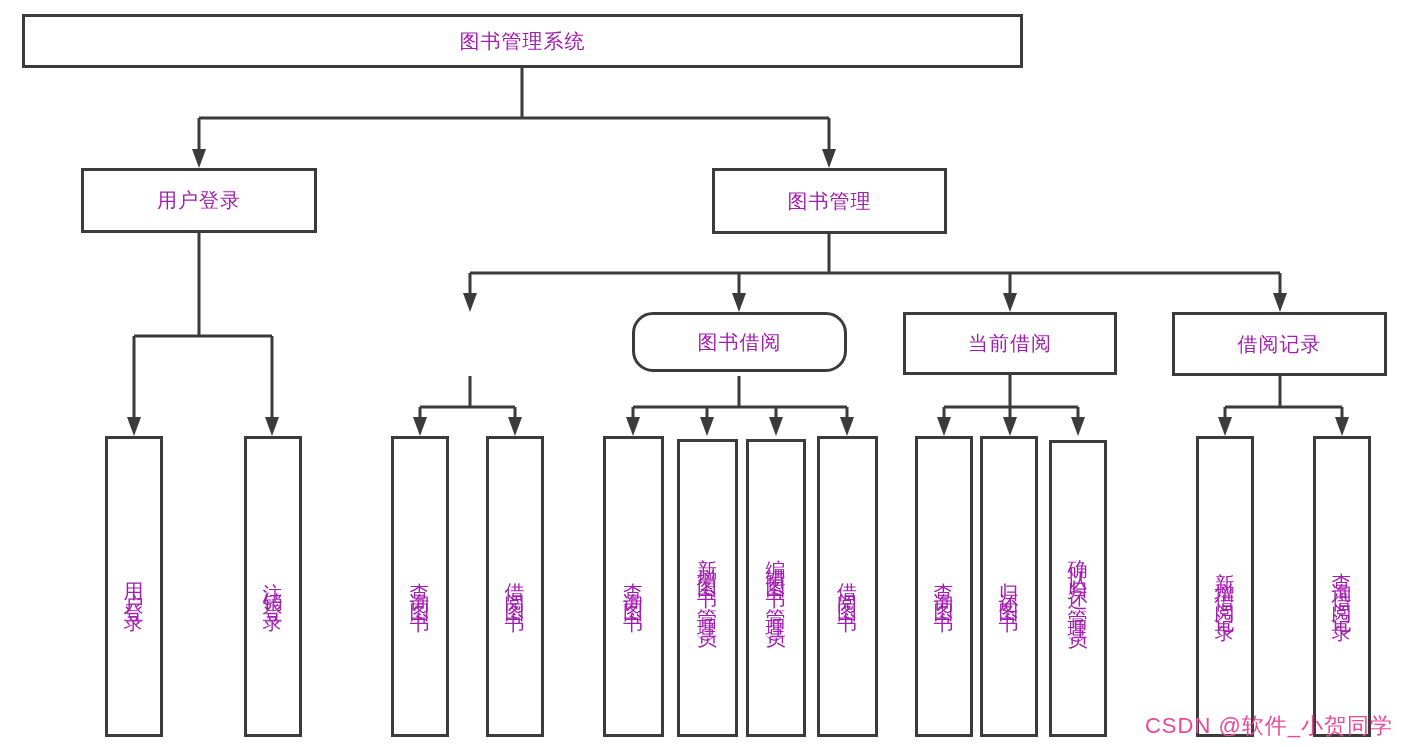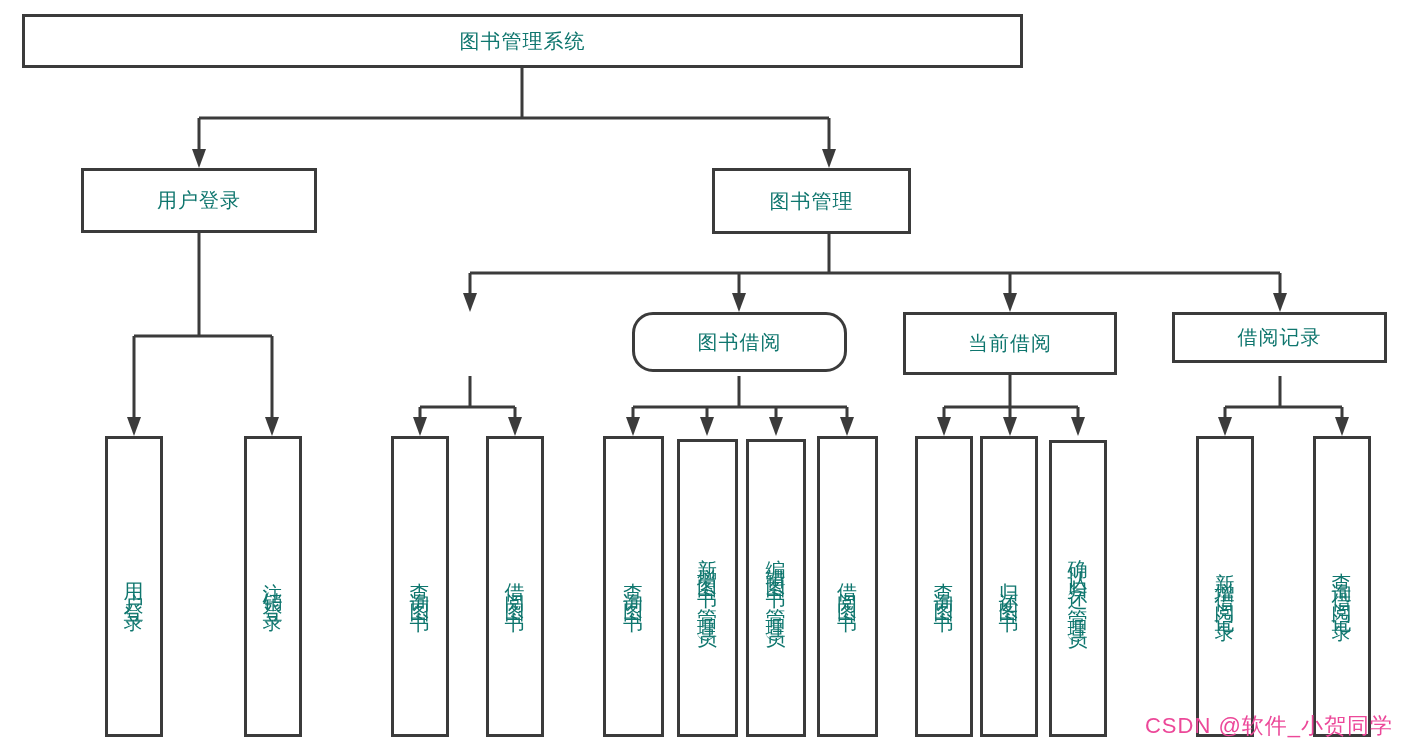--- a/index.html
+++ b/index.html
@@ -5,21 +5,21 @@
   html,body{margin:0;padding:0;background:#fff;}
   #canvas{
     position:relative;width:1405px;height:747px;background:#fff;overflow:hidden;
     font-family:"Liberation Sans","DejaVu Sans",sans-serif;color:#333;
   }
   #wires{position:absolute;left:0;top:0;z-index:1;}
   .node{
     position:absolute;box-sizing:border-box;border:3px solid #3b3b3b;background:#fff;
     display:flex;align-items:center;justify-content:center;z-index:2;
   }
-  .node span{font-size:20px;color:#0f766e;letter-spacing:1px;white-space:nowrap;}
+  .node span{font-size:20px;color:#a21caf;letter-spacing:1px;white-space:nowrap;}
   .node.v span{
     writing-mode:vertical-rl;text-orientation:mixed;letter-spacing:10px;
     line-height:1;white-space:pre;
   }
   .watermark{
     position:absolute;right:12px;bottom:6px;z-index:5;
     font-size:22px;color:#ec4899;letter-spacing:1px;white-space:nowrap;
   }
 </style>
 </head>
@@ -67,31 +67,31 @@
     </g>
   </svg>
 
   <div class="node" style="left:22px;top:14px;width:1001px;height:54px;">
     <span>图书管理系统</span>
   </div>
 
   <div class="node" style="left:81px;top:168px;width:236px;height:65px;">
     <span>用户登录</span>
   </div>
-  <div class="node" style="left:712px;top:168px;width:199px;height:66px;align-items:center;">
+  <div class="node" style="left:712px;top:168px;width:235px;height:66px;align-items:center;">
     <span>图书管理</span>
   </div>
 
   <div class="node" style="left:632px;top:312px;width:215px;height:60px;border-radius:21px;">
     <span>图书借阅</span>
   </div>
   <div class="node" style="left:903px;top:312px;width:214px;height:63px;">
     <span>当前借阅</span>
   </div>
-  <div class="node" style="left:1172px;top:312px;width:215px;height:51px;">
+  <div class="node" style="left:1172px;top:312px;width:215px;height:64px;">
     <span>借阅记录</span>
   </div>
 
   <div class="node v" style="left:105px;top:436px;width:58px;height:301px;">
     <span>用户登录</span>
   </div>
   <div class="node v" style="left:244px;top:436px;width:58px;height:301px;">
     <span>注销登录</span>
   </div>
 

